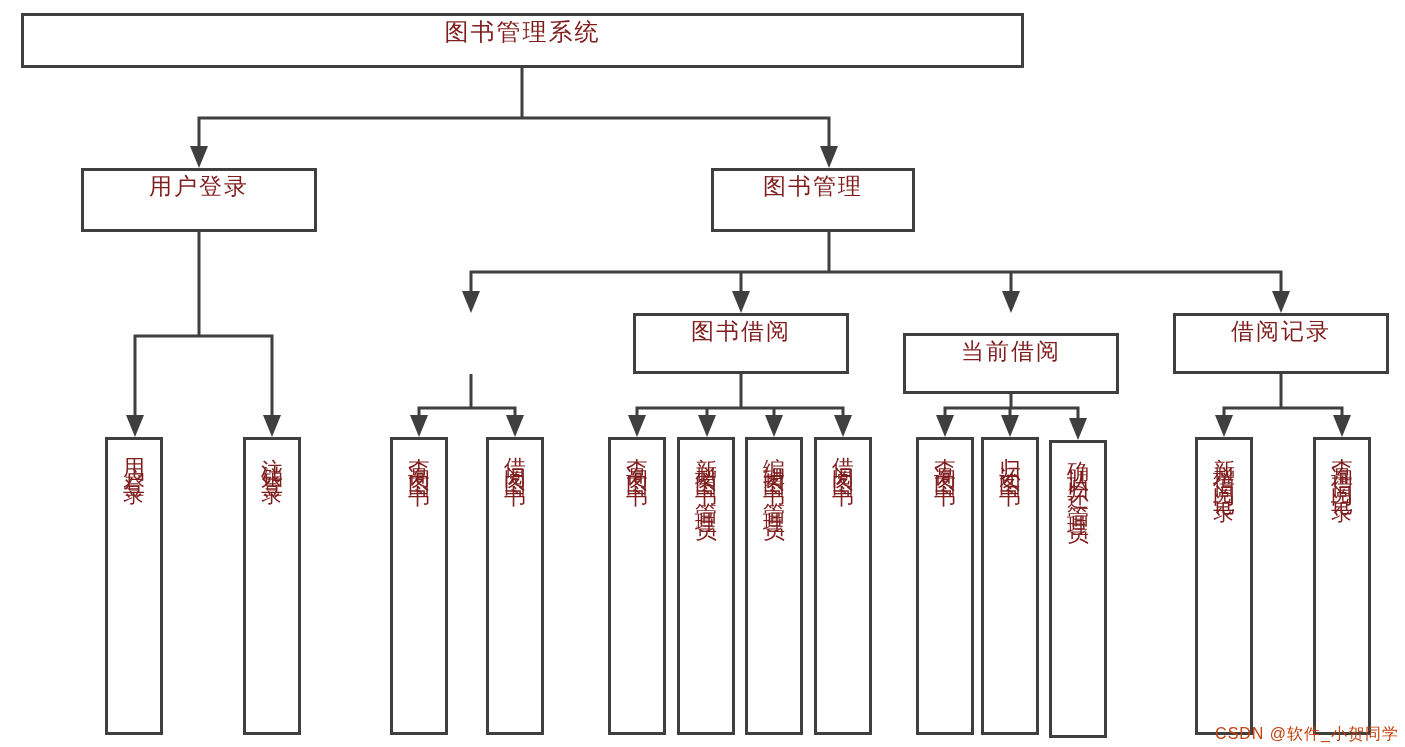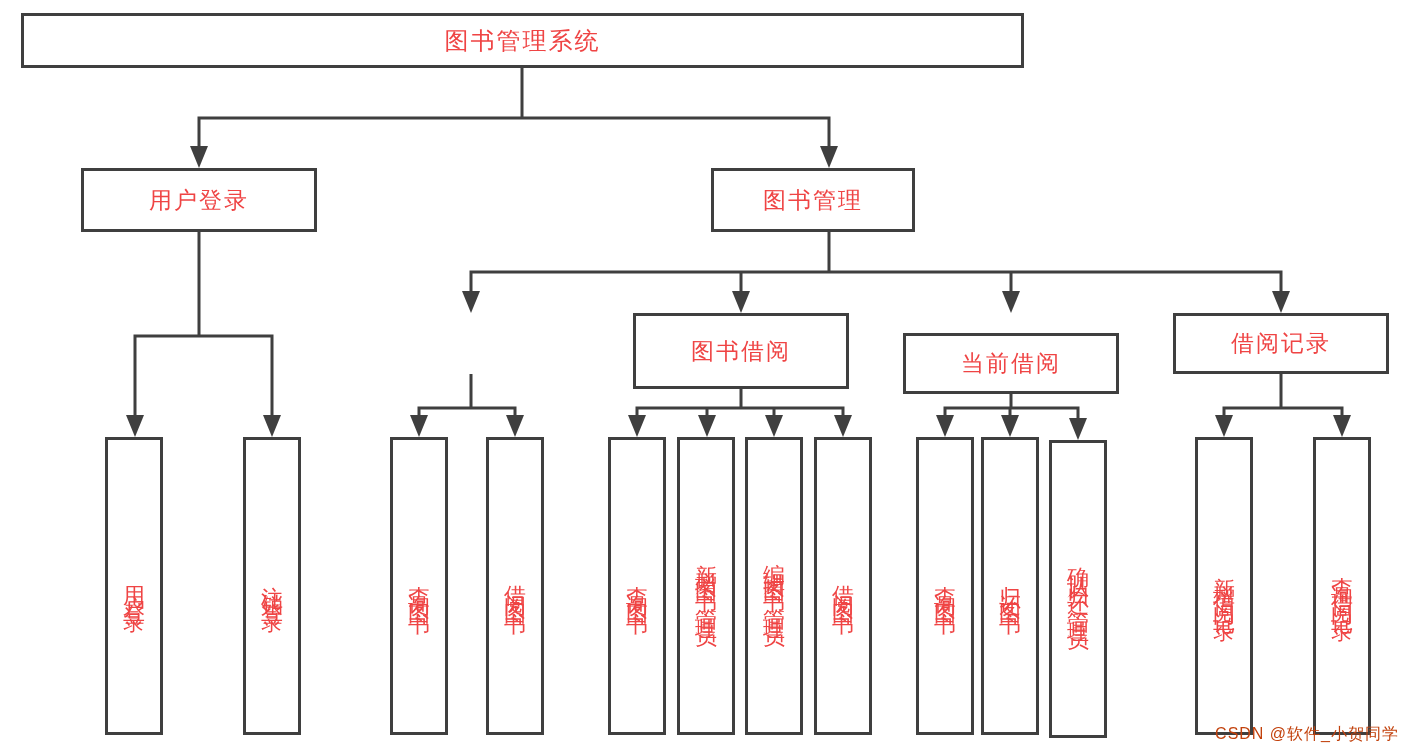--- a/index.html
+++ b/index.html
@@ -21,23 +21,22 @@
     top: 0;
     width: 1405px;
     height: 747px;
   }
   .node {
     position: absolute;
     box-sizing: border-box;
     border: 3px solid #3f3f3f;
     background: #ffffff;
     display: flex;
-    align-items: center;
     justify-content: center;
-    color: #ef4444;
+    color: #7f1d1d;
   }
   .hbox {
     font-size: 23px;
     letter-spacing: 2px;
     white-space: nowrap;
   }
   .hbox.root {
     font-size: 24px;
   }
   .vbox {
@@ -103,21 +102,21 @@
     <span>图书管理系统</span>
   </div>
 
   <div class="node hbox" style="left:81px; top:168px; width:236px; height:64px;">
     <span>用户登录</span>
   </div>
   <div class="node hbox" style="left:711px; top:168px; width:204px; height:64px;">
     <span>图书管理</span>
   </div>
 
-  <div class="node hbox" style="left:633px; top:313px; width:216px; height:76px;">
+  <div class="node hbox" style="left:633px; top:313px; width:216px; height:61px;">
     <span>图书借阅</span>
   </div>
   <div class="node hbox" style="left:903px; top:313px; width:216px; height:61px;margin-top:20px;">
     <span>当前借阅</span>
   </div>
   <div class="node hbox" style="left:1173px; top:313px; width:216px; height:61px;">
     <span>借阅记录</span>
   </div>
 
   <div class="node vbox" style="left:105px;">

